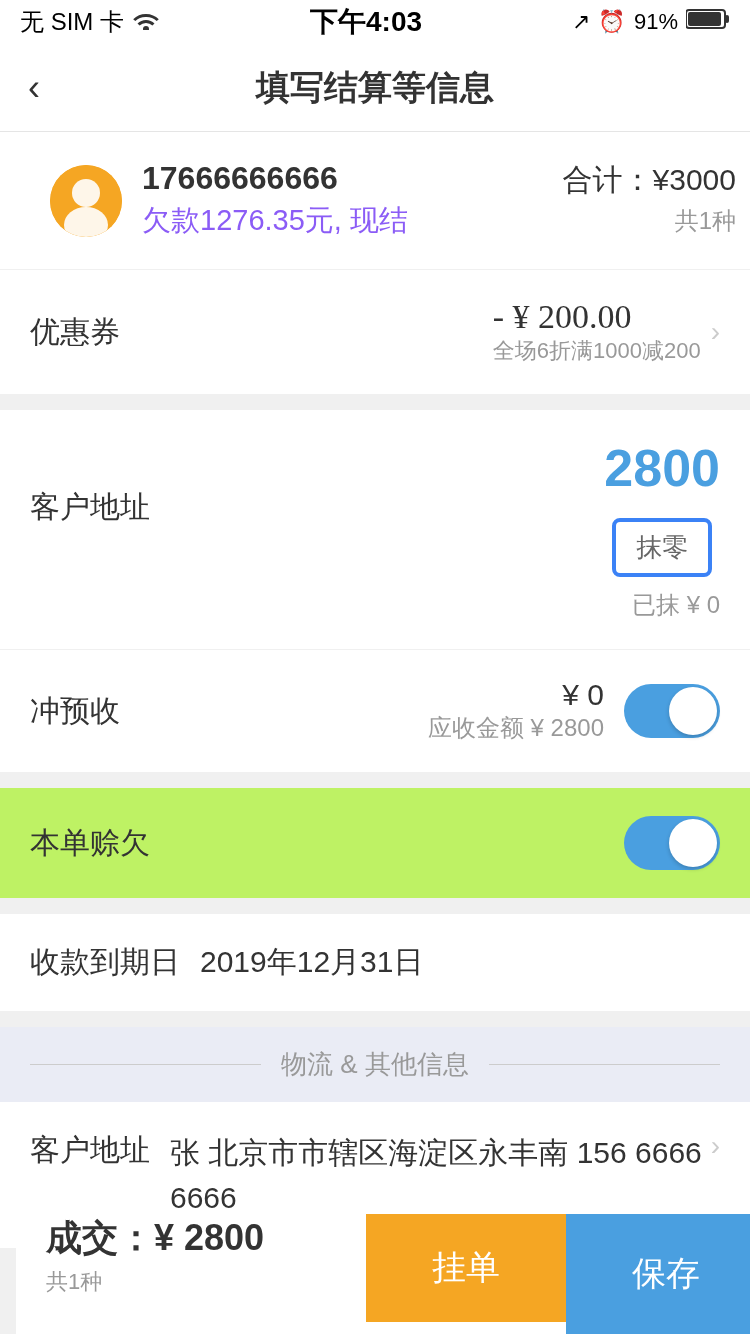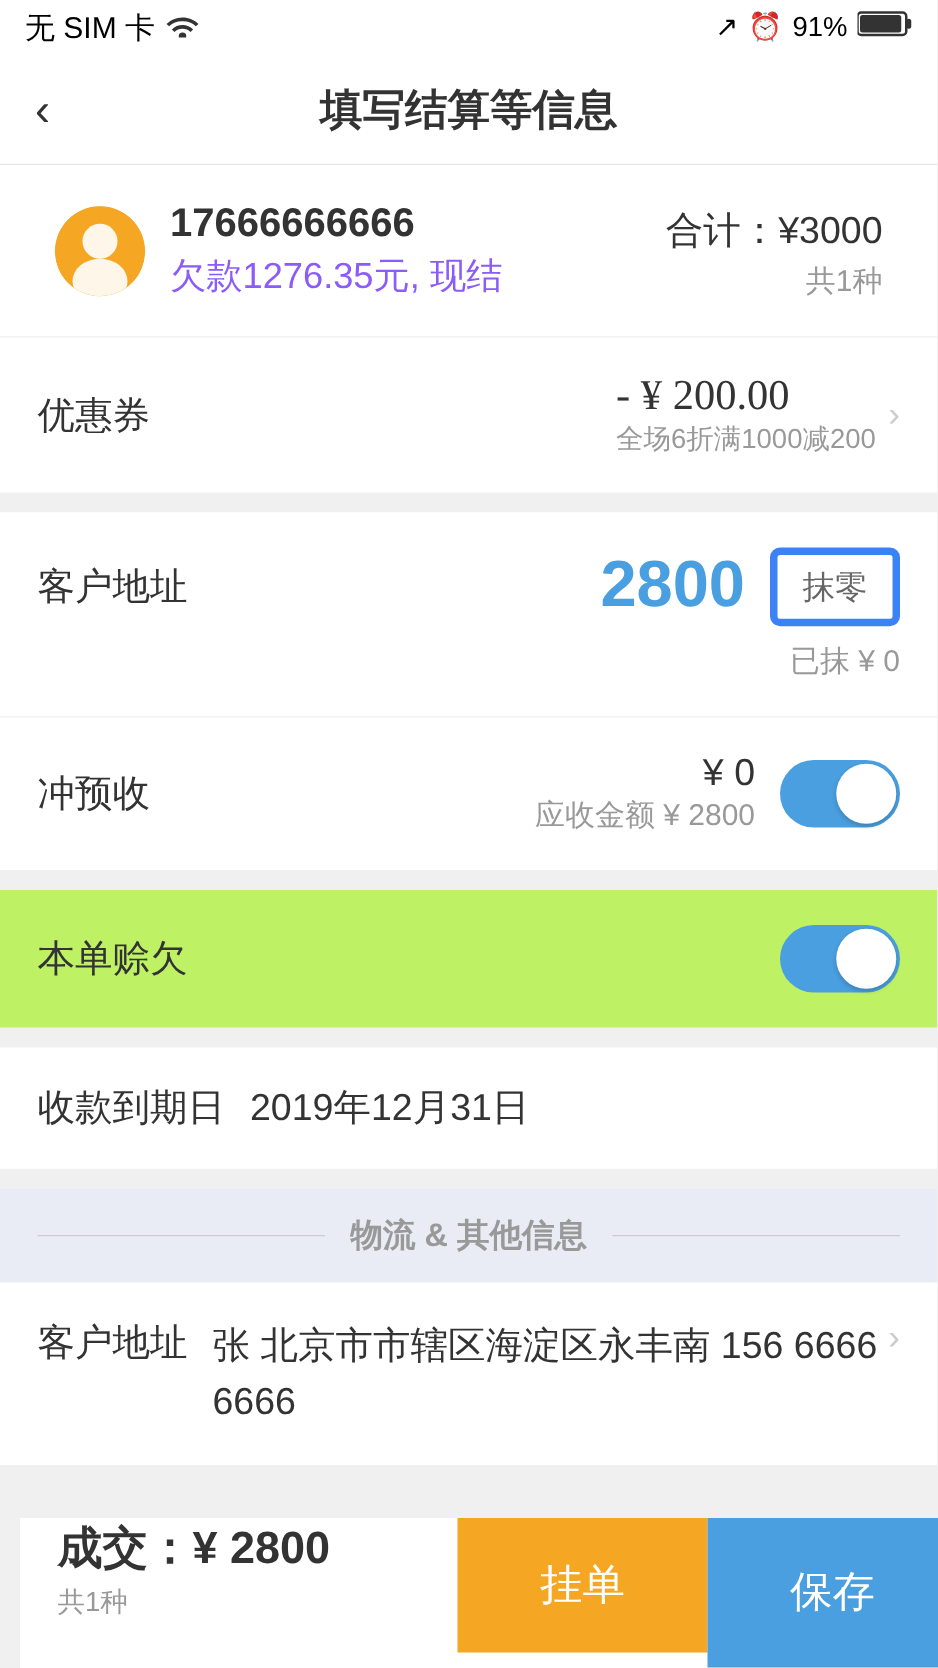--- a/index.html
+++ b/index.html
@@ -61,23 +61,24 @@
 
     
     .card {
       background: #fff;
       margin-bottom: 16px;
     }
 
     
     .user-row {
       display: flex;
-      align-items: flex-end;
-      padding: 28px 44px;
-      justify-content: space-between;
+      align-items: flex-start;
+      padding: 28px 14px;
+      justify-content: space-between;
+      margin-left: 36px;
     }
     .user-left { display: flex; align-items: center; gap: 20px; }
     .avatar {
       width: 72px;
       height: 72px;
       border-radius: 50%;
       background: #f5a623;
       display: flex;
       align-items: center;
       justify-content: center;
@@ -106,24 +107,24 @@
 
     
     .amount-section { background: #fff; padding: 28px 30px; }
     .amount-row {
       display: flex;
       align-items: center;
       justify-content: space-between;
       margin-bottom: 12px;
     }
     .amount-label { font-size: 30px; color: #333; }
-    .amount-right { display: flex; align-items: flex-start; gap: 20px; }
+    .amount-right { display: flex; align-items: center; gap: 20px; flex-direction: column; }
     .amount-value { font-size: 52px; color: #4a9fe0; font-weight: 600; }
     .round-btn {
-      border: 6px solid #3b82f6;
+      border: 4px solid #3b82f6;
       border-radius: 8px;
       padding: 8px 20px;
       font-size: 26px;
       color: #666;
       background: #fff;
       cursor: pointer;
     }
     .amount-sub { font-size: 24px; color: #999; text-align: right; }
 
     
@@ -172,21 +173,21 @@
 
     
     .due-section { background: #fff; padding: 28px 30px; margin-bottom: 16px; }
     .due-row { display: flex; align-items: center; gap: 20px; }
     .due-label { font-size: 30px; color: #333; }
     .due-value { font-size: 30px; color: #333; }
 
     
     .logistics-section { background: #eaecf5; padding: 20px 30px; display: flex; align-items: center; justify-content: center; }
     .logistics-line { flex: 1; height: 1px; background: #ccc; }
-    .logistics-text { font-size: 26px; color: #999; padding: 0 20px; font-weight: bold; }
+    .logistics-text { font-size: 26px; color: #999; padding: 0 20px; }
 
     
     .address-section { background: #fff; padding: 28px 30px; }
     .address-row {
       display: flex;
       align-items: flex-start;
       justify-content: space-between;
     }
     .address-label { font-size: 30px; color: #333; flex-shrink: 0; margin-right: 20px; }
     .address-content { font-size: 30px; color: #333; flex: 1; line-height: 1.5; }
@@ -239,20 +240,21 @@
 
 <div class="status-bar">
   <div class="status-left">
     <span>无 SIM 卡</span>
     <span>
       <svg width="28" height="22" viewBox="0 0 28 22">
           <path d="M14 18a3 3 0 1 1 0 6 3 3 0 0 1 0-6zm0-6c3.3 0 6.3 1.3 8.5 3.5l-2.1 2.1A9 9 0 0 0 14 15a9 9 0 0 0-6.4 2.6L5.5 15.5A12 12 0 0 1 14 12zm0-6c5 0 9.5 2 12.8 5.2L24.7 13A15 15 0 0 0 14 9a15 15 0 0 0-10.7 4L1.2 11.2A18 18 0 0 1 14 6z" fill="#333"></path>
         </svg>
     </span>
   </div>
+  <div class="status-center">下午4:03</div>
   <div class="status-right">
     <span>↗</span>
     <span>⏰</span>
     <span>91%</span>
     <span>
       <svg width="44" height="22" viewBox="0 0 44 22">
           <rect x="0" y="2" width="39" height="18" rx="3" ry="3" stroke="#333" stroke-width="2" fill="none"></rect>
           <rect x="2" y="4" width="33" height="14" rx="2" ry="2" fill="#333"></rect>
           <rect x="39" y="7" width="4" height="8" rx="2" ry="2" fill="#333"></rect>
         </svg>

